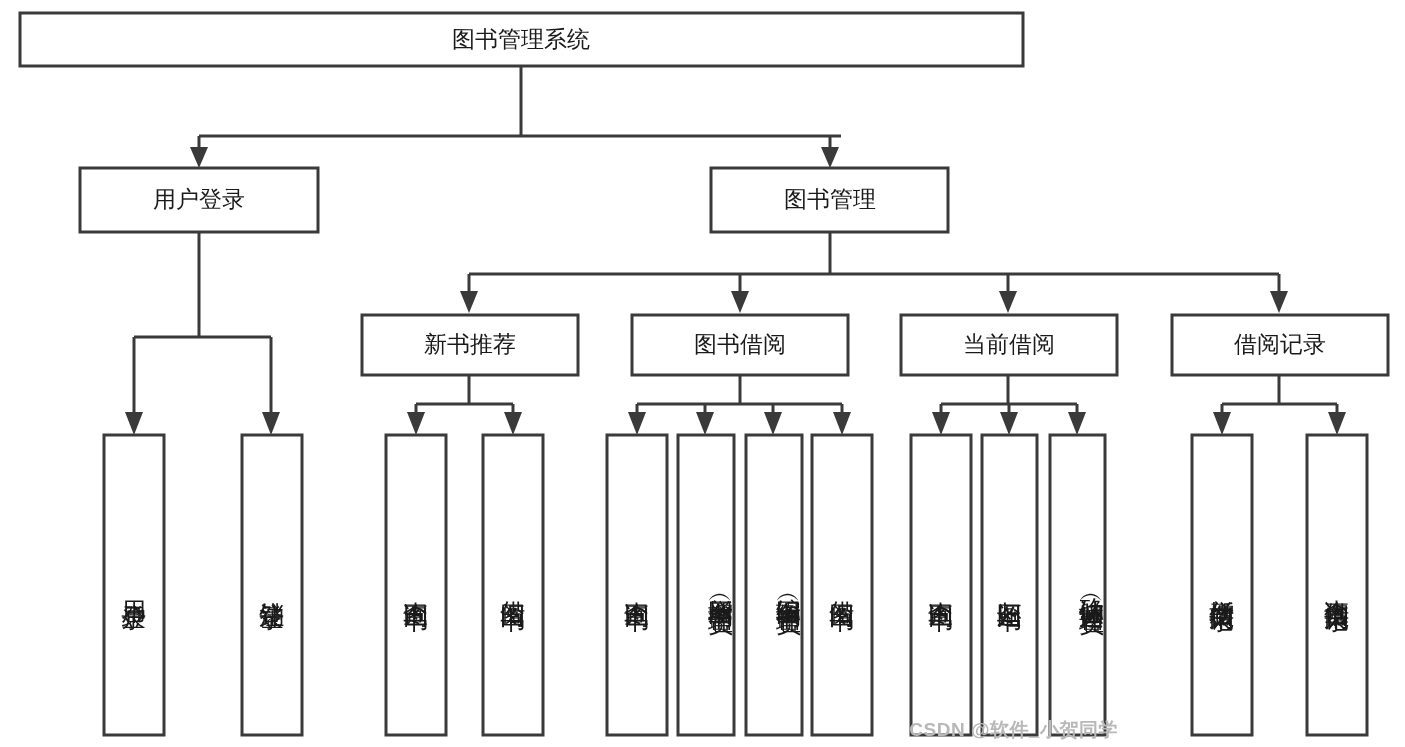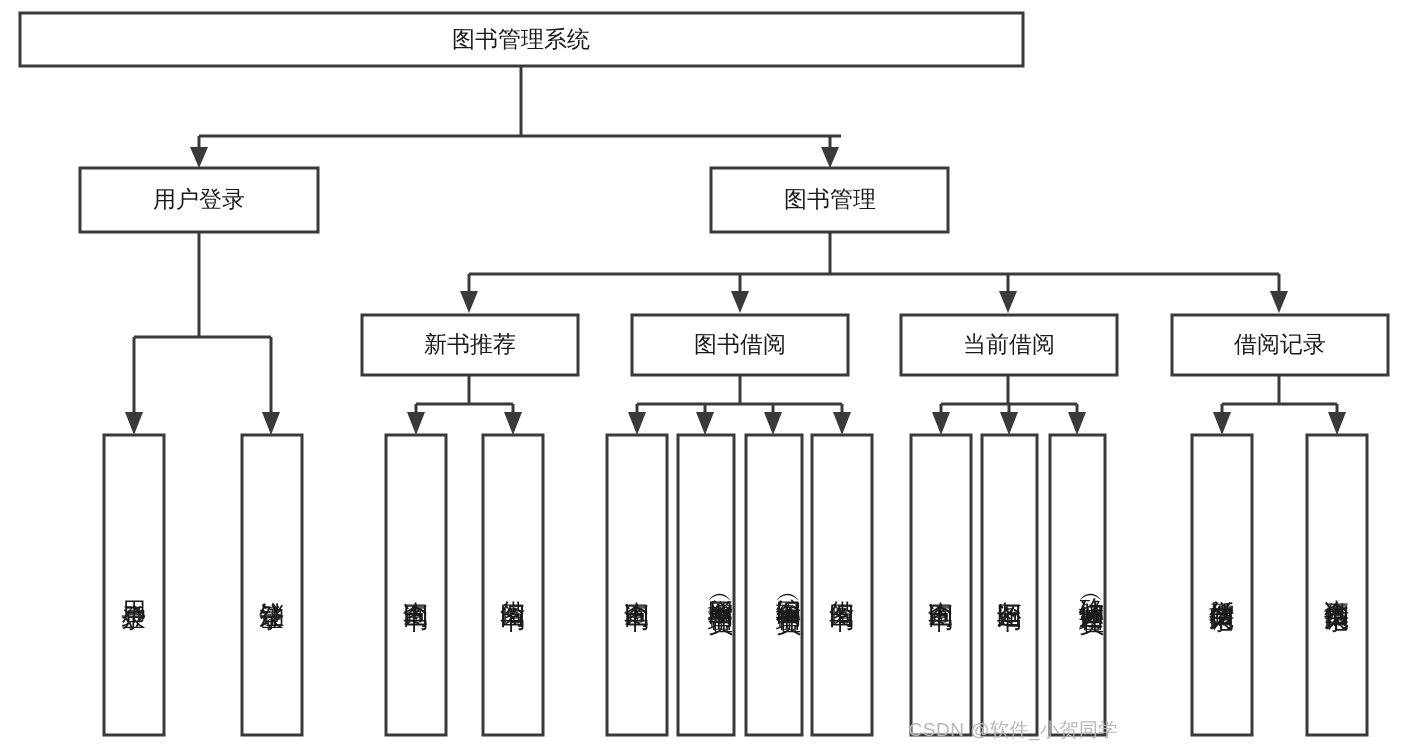--- a/index.html
+++ b/index.html
@@ -73,20 +73,21 @@
   .watermark {
     position: absolute;
     right: 8px;
     bottom: 4px;
     font-family: "Liberation Sans", "DejaVu Sans", sans-serif;
     font-size: 19px;
     color: #b8b8b8;
     letter-spacing: 0.5px;
     white-space: nowrap;
     user-select: none;
+    font-weight: bold;
   }
 </style>
 </head>
 <body>
 
 <div id="diagram-root">
 
   <svg class="diagram-svg" viewBox="0 0 1405 747" xmlns="http://www.w3.org/2000/svg">
 
     <defs></defs>

